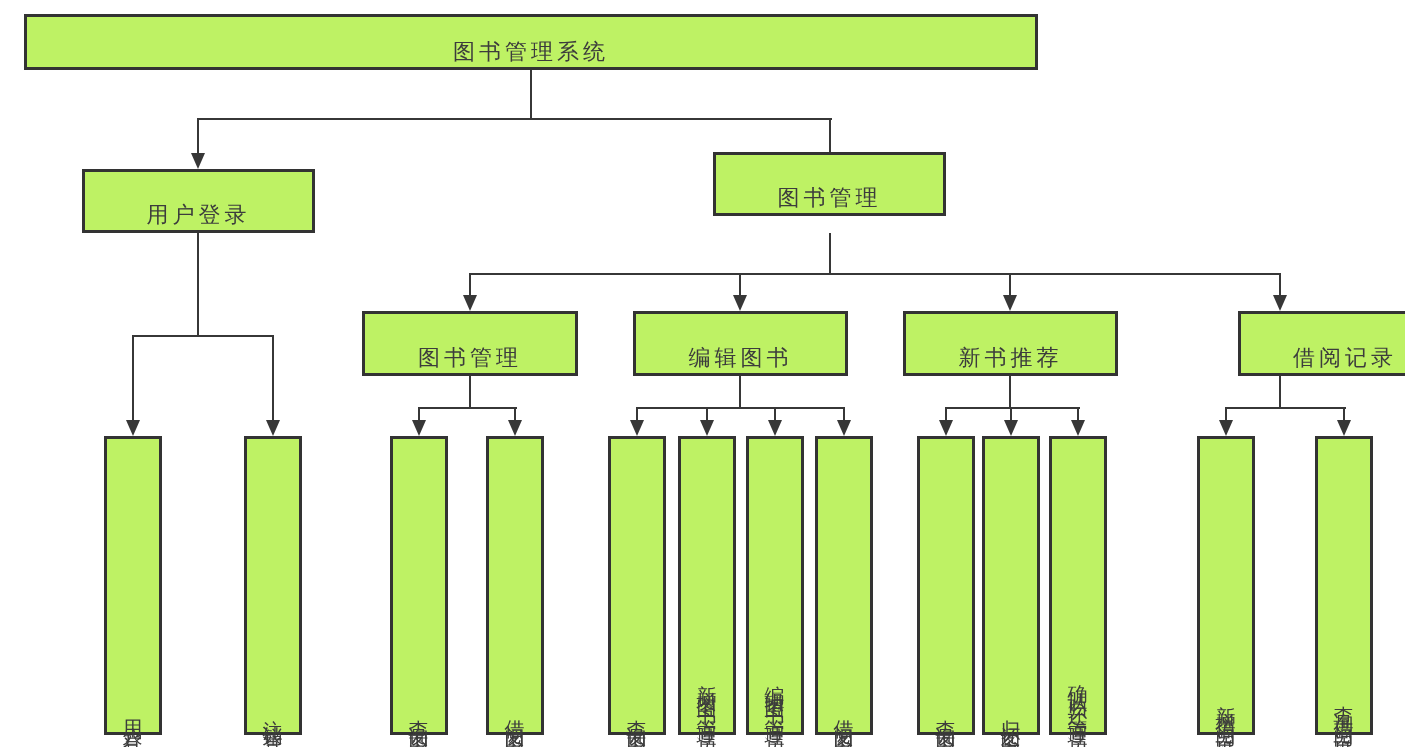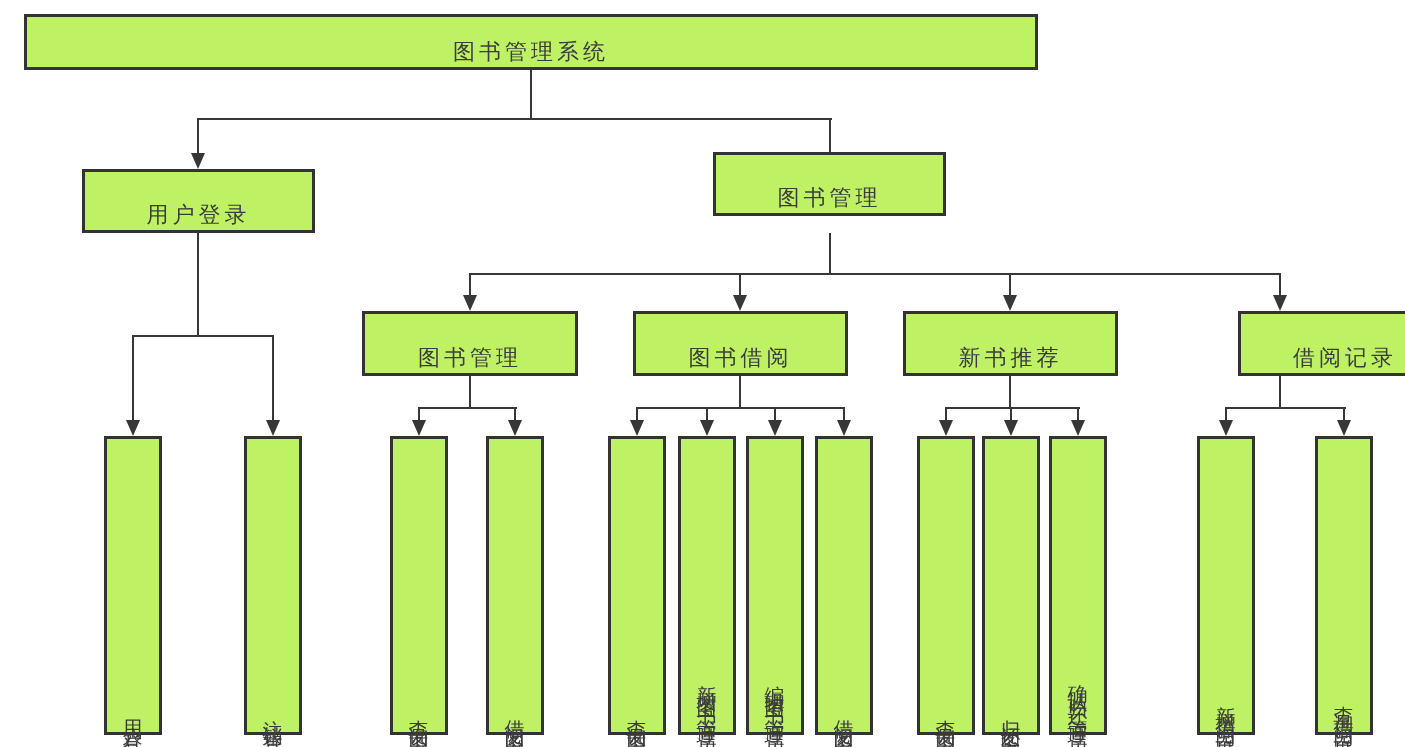--- a/index.html
+++ b/index.html
@@ -101,21 +101,21 @@
     <span>用户登录</span>
   </div>
   <div class="box hbox" style="left:713px;top:152px;width:233px;height:64px">
     <span>图书管理</span>
   </div>
 
   <div class="box hbox" style="left:362px;top:311px;width:216px;height:65px">
     <span>图书管理</span>
   </div>
   <div class="box hbox" style="left:633px;top:311px;width:215px;height:65px">
-    <span>图书借阅</span>
+    <span>编辑图书</span>
   </div>
   <div class="box hbox" style="left:903px;top:311px;width:215px;height:65px">
     <span>新书推荐</span>
   </div>
   <div class="box hbox" style="left:1238px;top:311px;width:214px;height:65px">
     <span>借阅记录</span>
   </div>
 
   <div class="box leaf" style="left:104px;top:436px;width:58px;height:299px">
     <span>用户登录</span>

